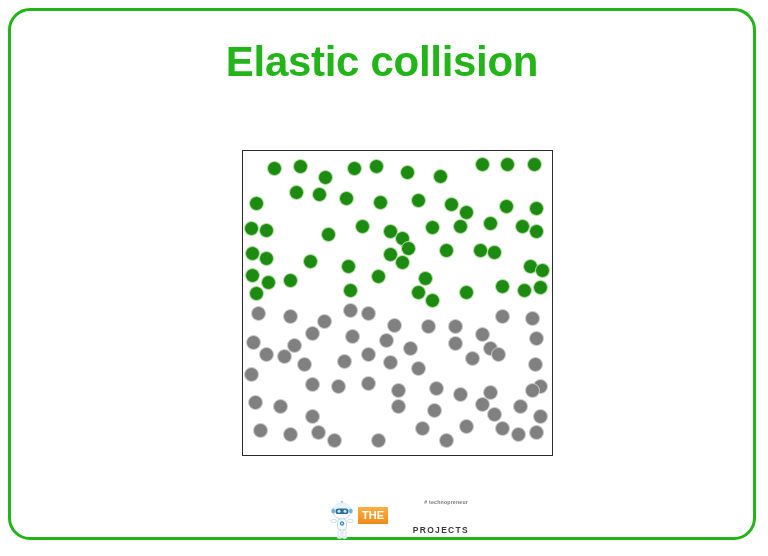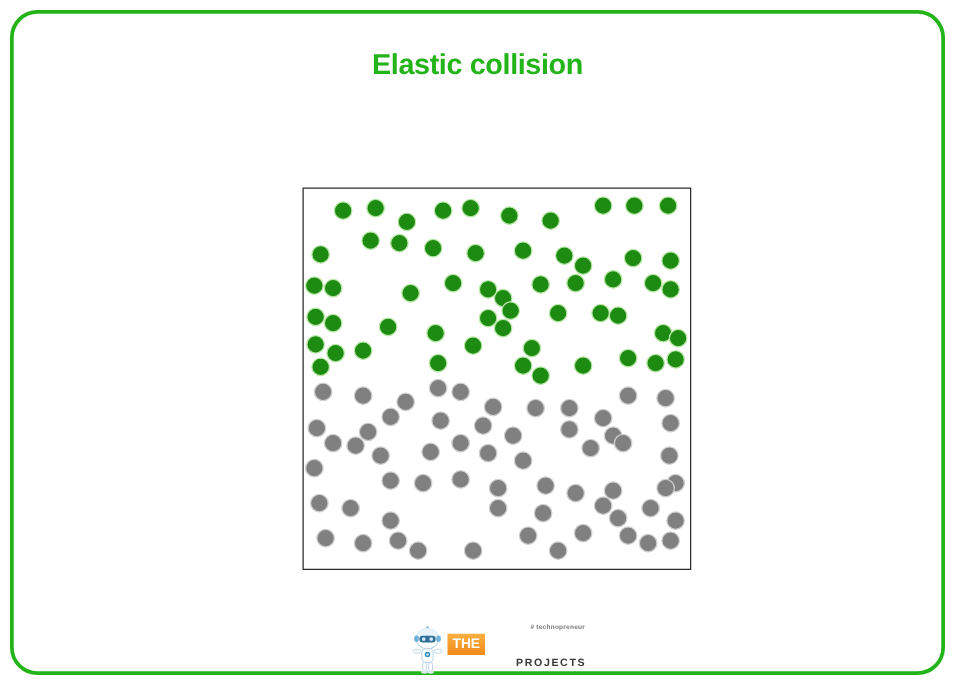--- a/index.html
+++ b/index.html
@@ -28,21 +28,21 @@
     background: #ffffff;
   }
 
   
   #page-title {
     position: absolute;
     left: 0;
     top: 28px;
     width: 100%;
     text-align: center;
-    font-size: 23px;
+    font-size: 42px;
     font-weight: bold;
     color: #22b418;
     letter-spacing: -0.3px;
     line-height: 1.1;
     white-space: nowrap;
   }
 
   
   #simulation-box {
     position: absolute;

